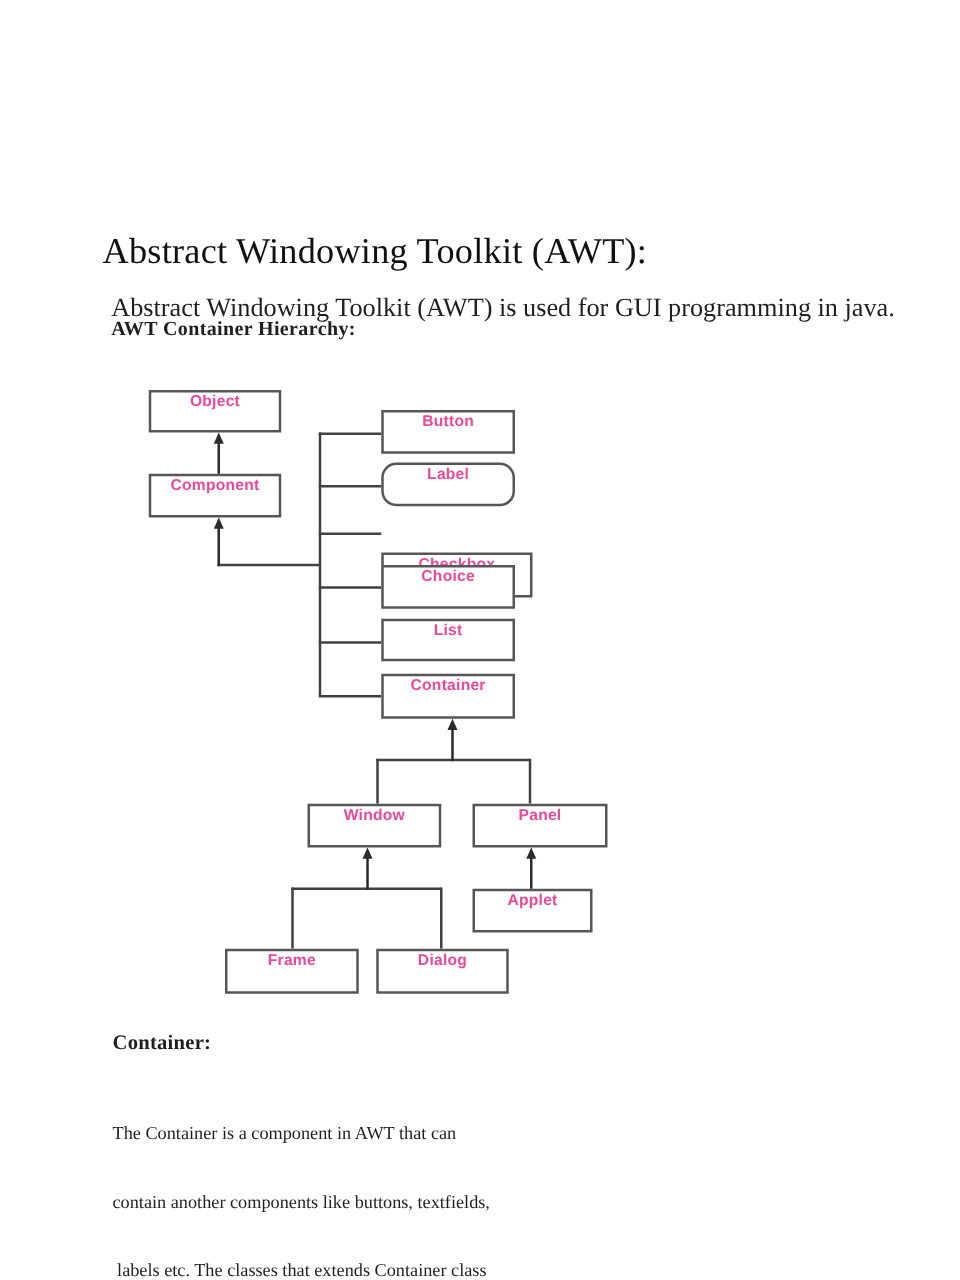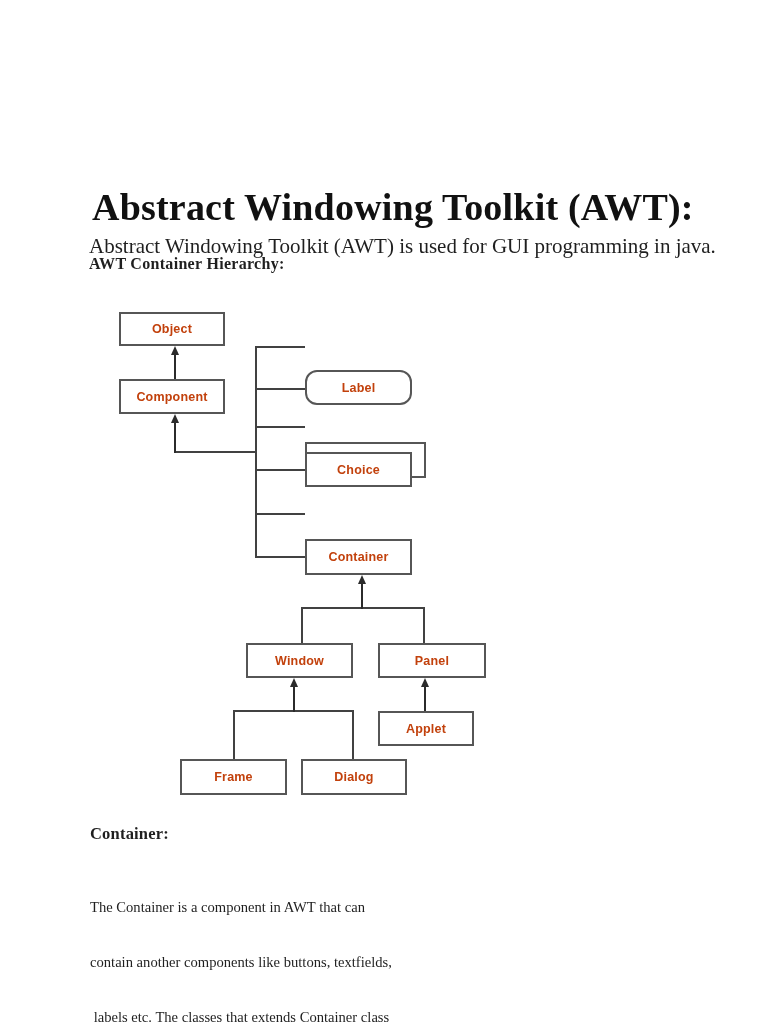--- a/index.html
+++ b/index.html
@@ -15,22 +15,22 @@
   .page{
     position:relative;
     width:768px;height:1024px;
     background:var(--page-bg);
     overflow:hidden;
     font-family:"Liberation Serif","DejaVu Serif",serif;
     color:var(--text);
   }
   .abs{position:absolute;}
   .doc-title{
-    left:92px;top:185px;
-    font-size:38px;font-weight:bold;
+    left:82px;top:185px;
+    font-size:29px;font-weight:normal;
     color:var(--title);
     letter-spacing:0.2px;
     white-space:nowrap;
   }
   .intro-line{
     left:89px;top:237px;
     font-size:21px;line-height:18px;
     white-space:nowrap;
   }
   .hierarchy-heading{
@@ -49,23 +49,23 @@
     left:90px;top:862px;
     font-size:14.6px;line-height:18.2px;
     white-space:pre;
   }
   .section-body span{display:block;}
   .diagram{left:0;top:0;width:768px;height:1024px;}
   .dbox{
     position:absolute;
     background:#fff;
     border:2px solid var(--box-border);
-    display:flex;align-items:center;justify-content:center;
+    display:flex;align-items:flex-start;justify-content:center;
     font-family:"Liberation Sans","DejaVu Sans",sans-serif;
-    font-size:12.5px;font-weight:bold;color:#c2410c;
+    font-size:12.5px;font-weight:bold;color:#ec4899;
     letter-spacing:0.2px;
     z-index:2;
   }
   .dline{position:absolute;background:var(--connector);z-index:1;}
   .darrow{position:absolute;z-index:3;}
   .darrow .head{
     position:absolute;left:0;top:0;
     width:0;height:0;
     border-left:4.5px solid transparent;
     border-right:4.5px solid transparent;
@@ -101,28 +101,34 @@
       <div class="dline" style="left: 423px; top: 607px; width: 1.5px; height: 36px;"></div>
       <div class="dline" style="left: 233px; top: 710px; width: 120px; height: 1.5px;"></div>
       <div class="dline" style="left: 233px; top: 710px; width: 1.5px; height: 49px;"></div>
       <div class="dline" style="left: 352px; top: 710px; width: 1.5px; height: 49px;"></div>
       <div class="dbox" style="left: 119px; top: 312px; width: 106px; height: 34px;">
         <span>Object</span>
       </div>
       <div class="dbox" style="left: 119px; top: 379px; width: 106px; height: 35px;">
         <span>Component</span>
       </div>
+      <div class="dbox" style="left: 305px; top: 328px; width: 107px; height: 35px;">
+        <span>Button</span>
+      </div>
       <div class="dbox" style="left: 305px; top: 370px; width: 107px; height: 35px; border-radius: 12px;">
         <span>Label</span>
       </div>
       <div class="dbox" style="left: 305px; top: 409px; width: 121px; height: 36px; margin-top: 33px;">
         <span>Checkbox</span>
       </div>
       <div class="dbox" style="left: 305px; top: 452px; width: 107px; height: 35px;">
         <span>Choice</span>
+      </div>
+      <div class="dbox" style="left: 305px; top: 495px; width: 107px; height: 34px;">
+        <span>List</span>
       </div>
       <div class="dbox" style="left: 305px; top: 539px; width: 107px; height: 36px;">
         <span>Container</span>
       </div>
       <div class="dbox" style="left: 246px; top: 643px; width: 107px; height: 35px;">
         <span>Window</span>
       </div>
       <div class="dbox" style="left: 378px; top: 643px; width: 108px; height: 35px;">
         <span>Panel</span>
       </div>

